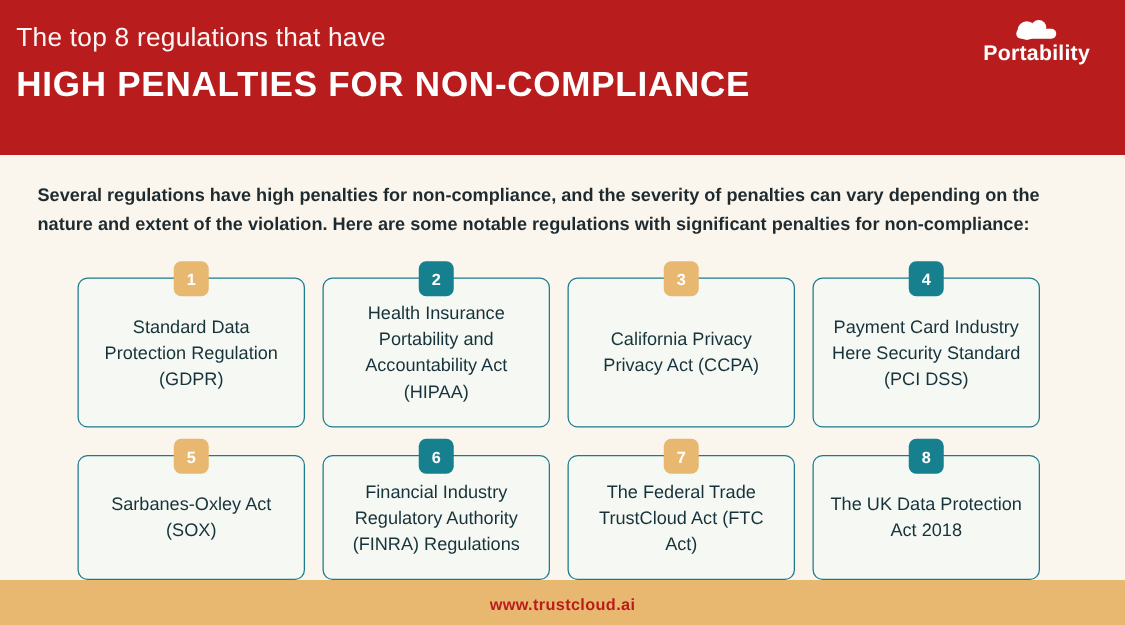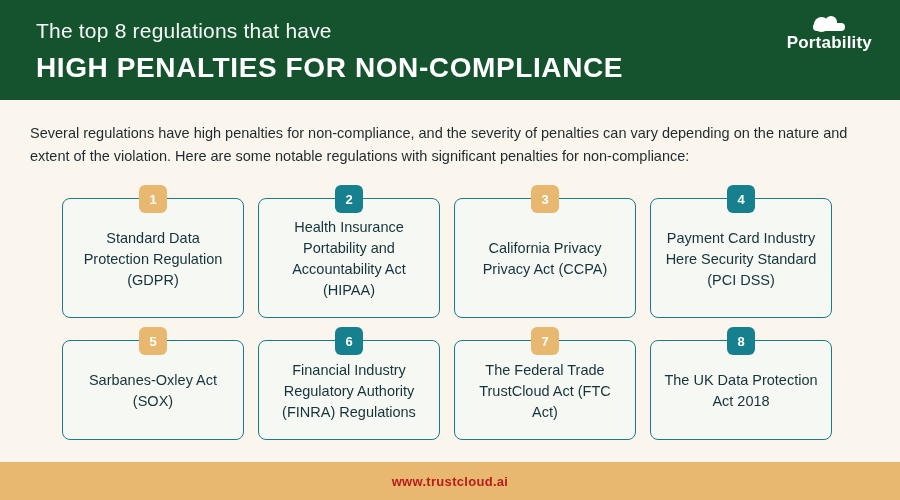--- a/index.html
+++ b/index.html
@@ -19,23 +19,23 @@
     height: 500px;
     background: #faf6ee;
     box-sizing: border-box;
     display: flex;
     flex-direction: column;
   }
 
   
   .header {
     position: relative;
-    background: #14532d;
-    height: 100px;
-    padding: 18px 30px 0 36px;
+    background: #b91c1c;
+    height: 124px;
+    padding: 18px 30px 0 13px;
     box-sizing: border-box;
     flex: 0 0 auto;
   }
   .header-sub {
     color: #ffffff;
     font-size: 21px;
     font-weight: 400;
     letter-spacing: 0.2px;
     line-height: 26px;
     opacity: 0.97;
@@ -91,21 +91,21 @@
     letter-spacing: 0.2px;
   }
 
   
   .intro {
     color: #1f2a2e;
     font-size: 14.5px;
     line-height: 23px;
     padding: 22px 30px 0 30px;
     max-width: 840px;
-    font-weight: 400;
+    font-weight: 700;
     flex: 0 0 auto;
   }
 
   
   .grid {
     flex: 1 1 auto;
     display: grid;
     grid-template-columns: repeat(4, 182px);
     grid-template-rows: 120px 100px;
     gap: 22px 14px;

